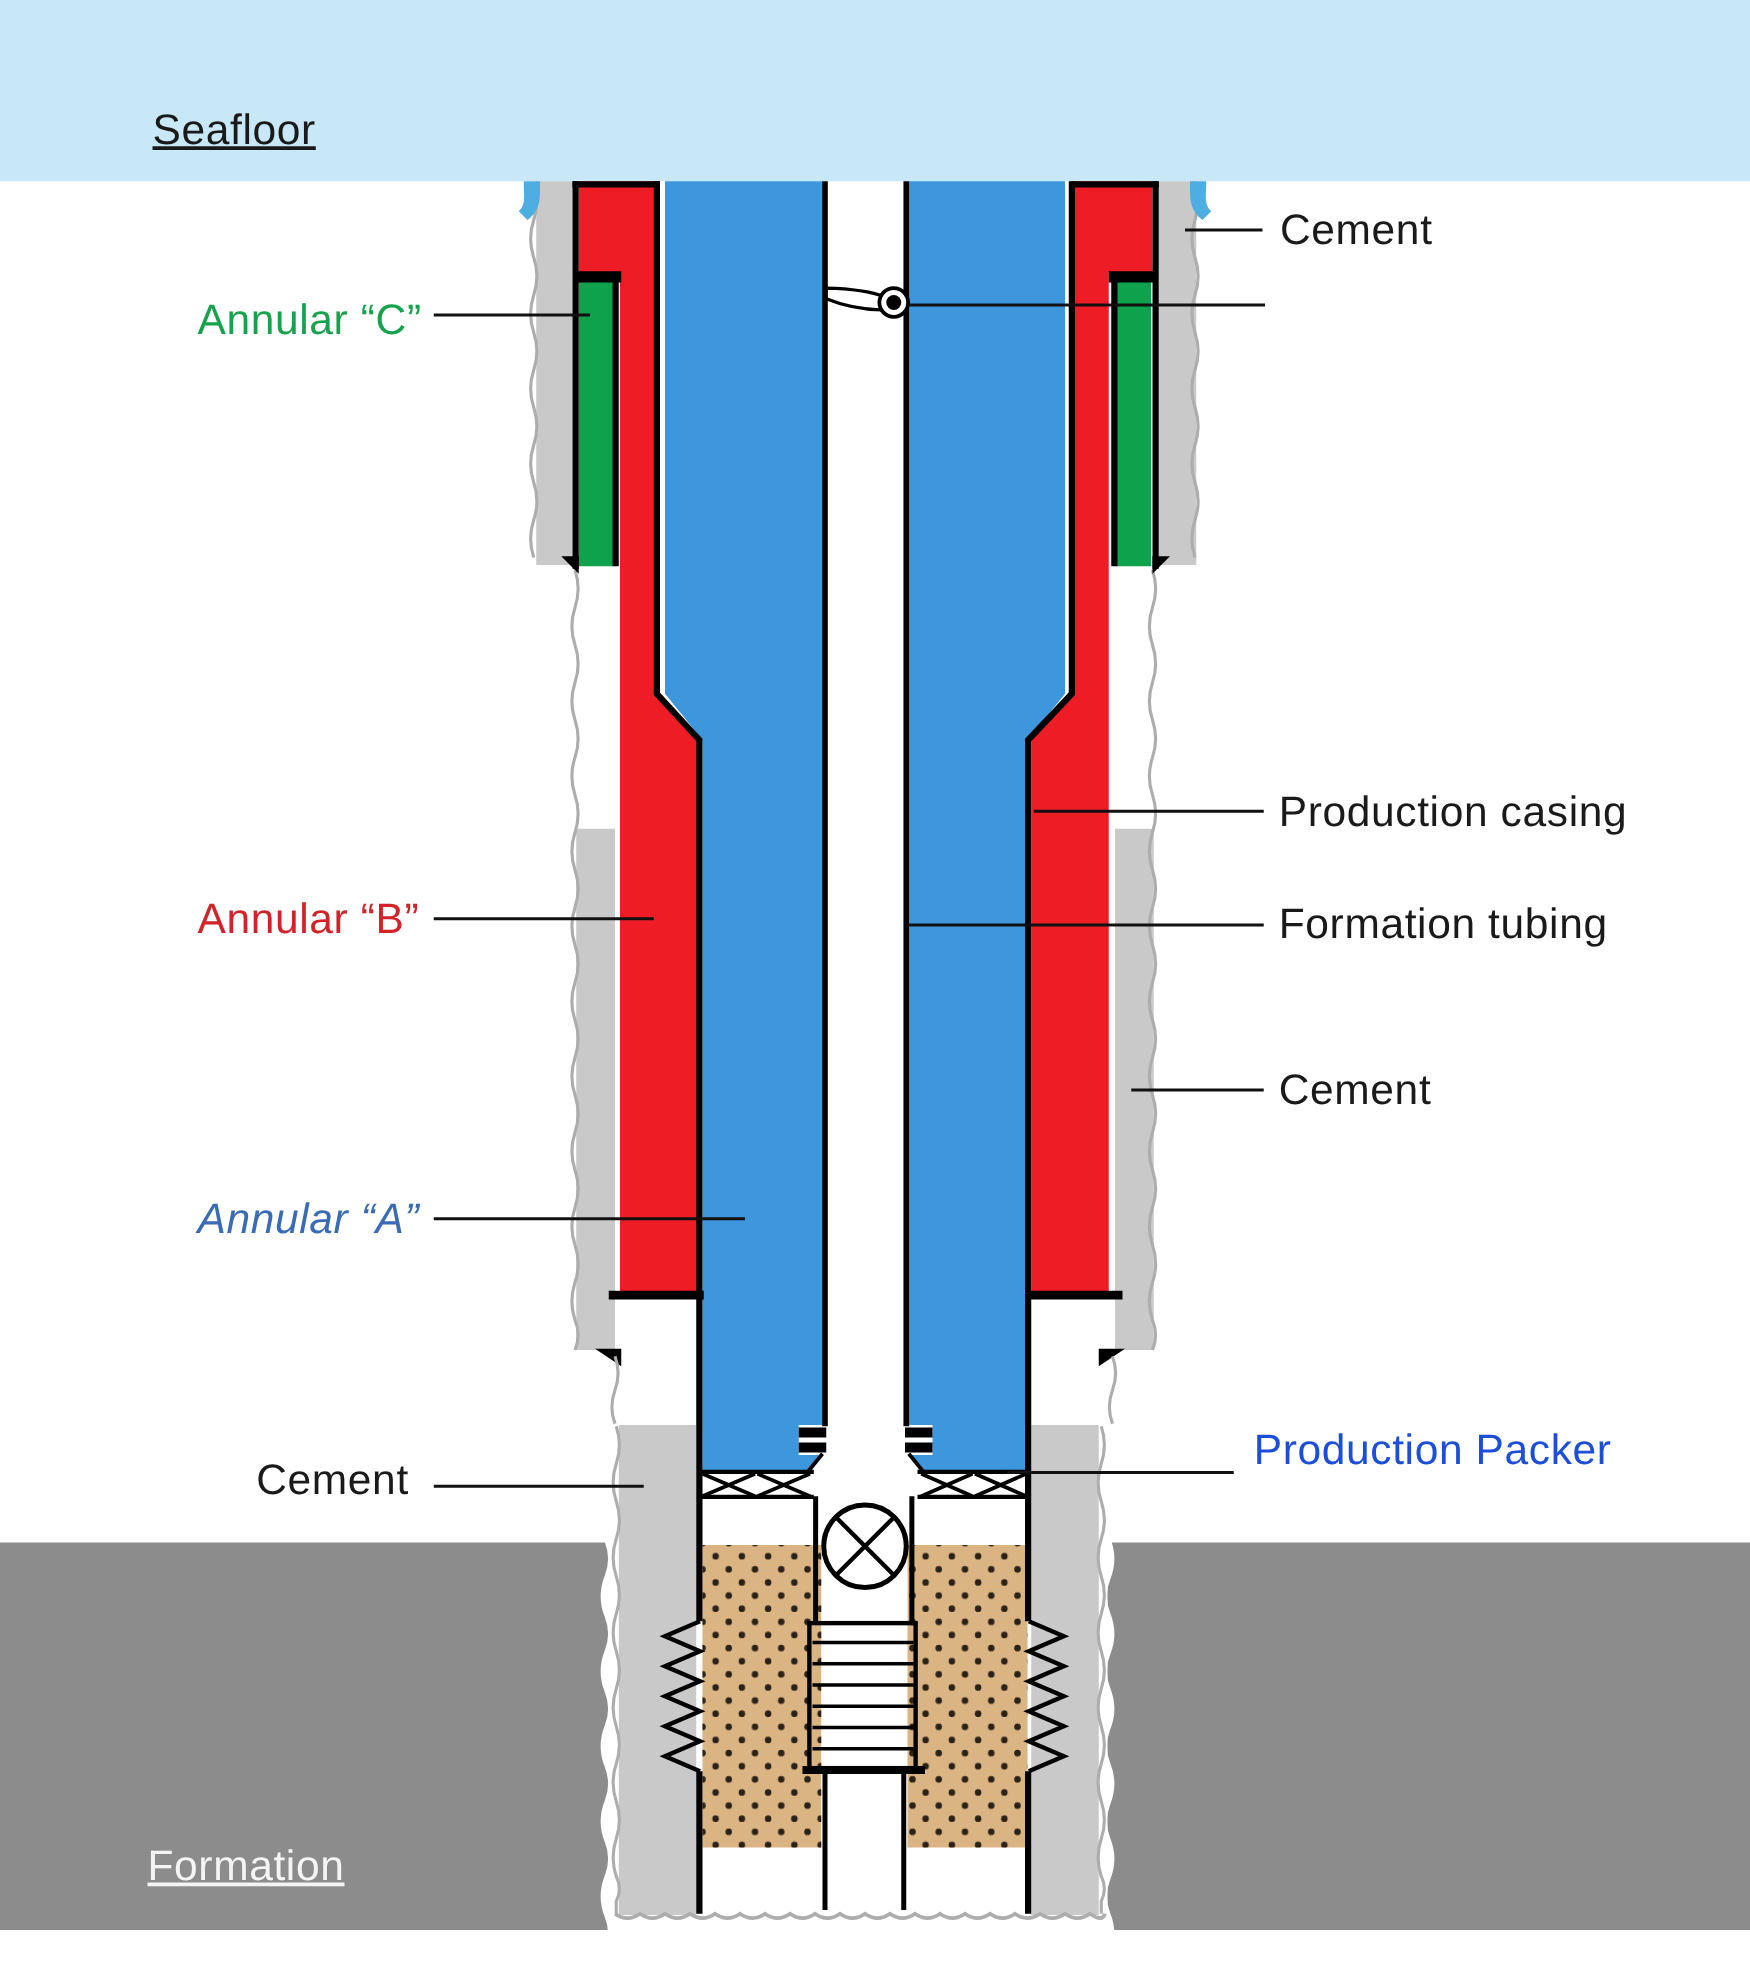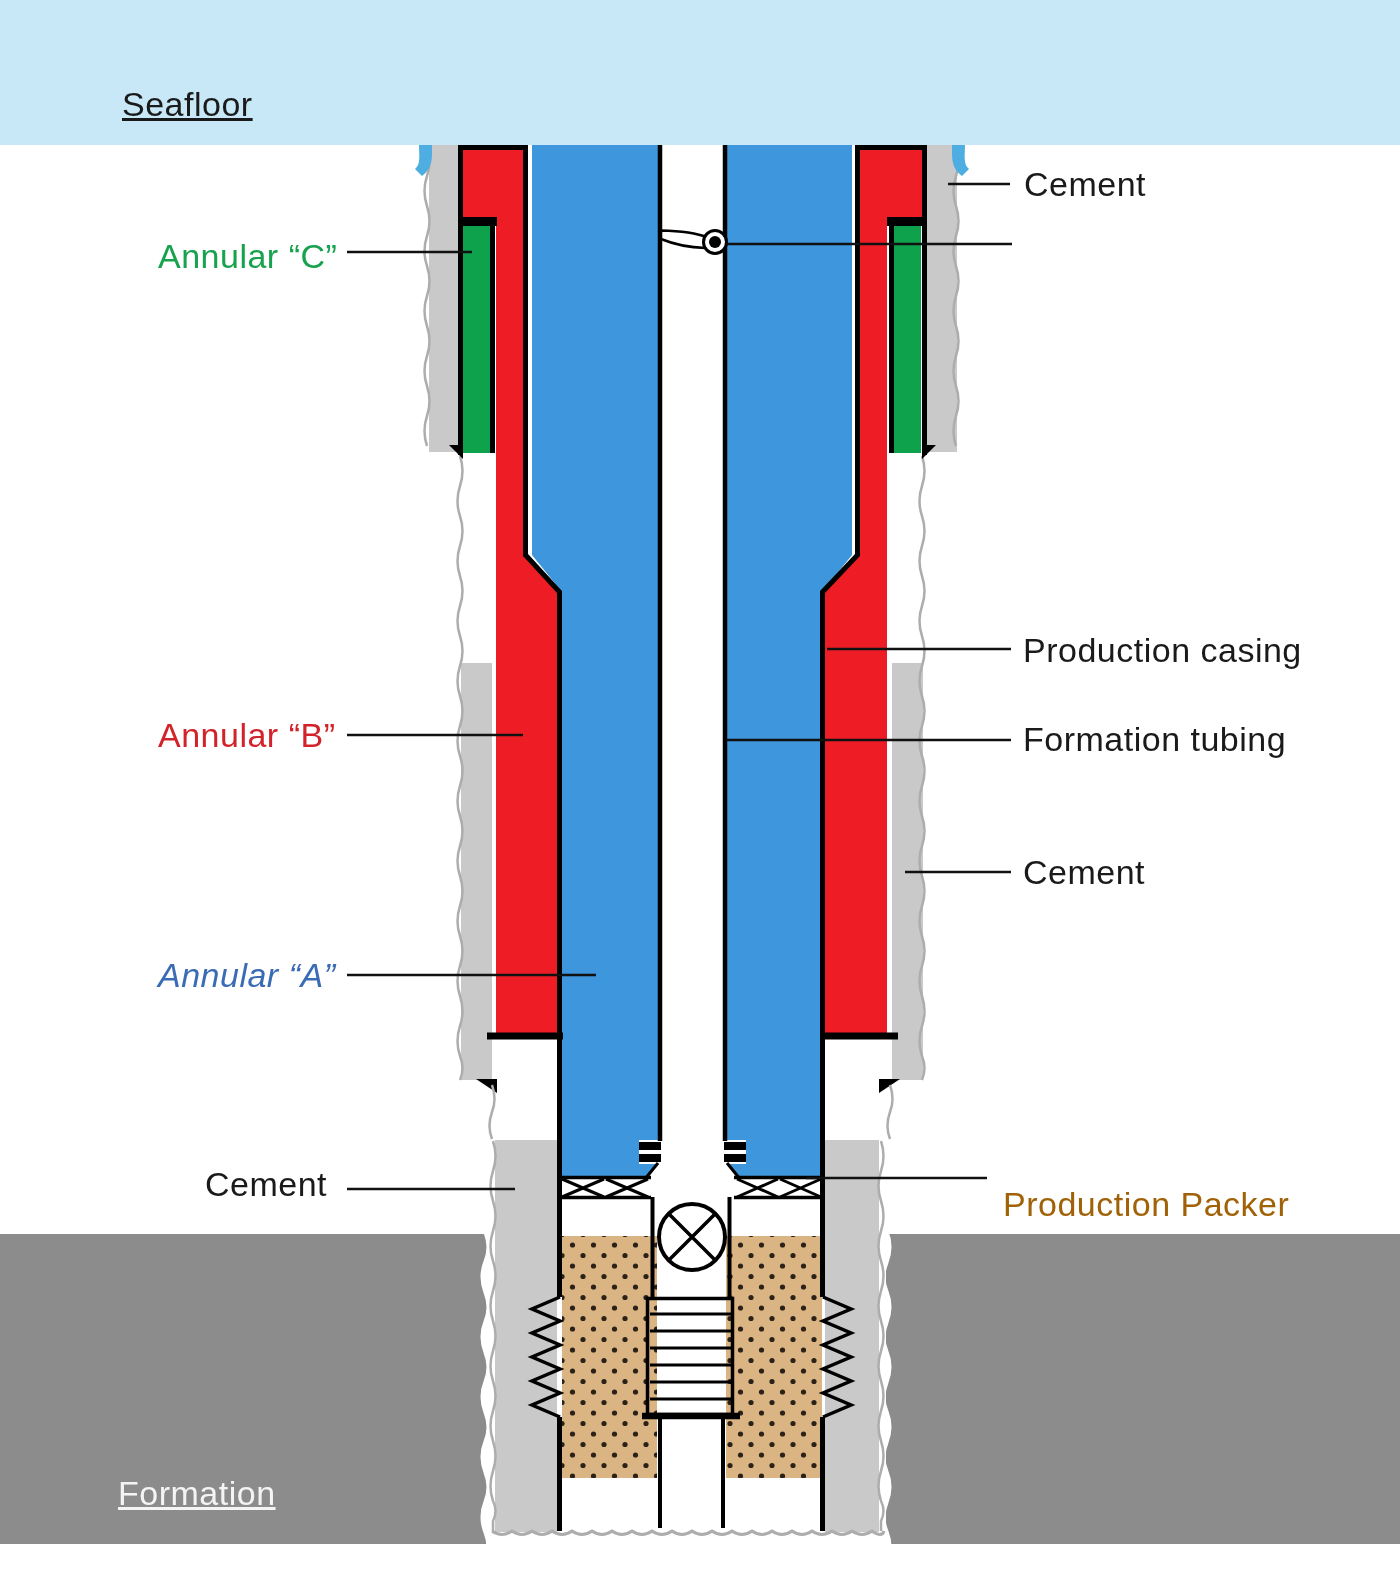--- a/index.html
+++ b/index.html
@@ -161,16 +161,16 @@
 
 <div class="lbl big" style="left: 122px; top: 84px; color: rgb(26, 26, 26);">Seafloor</div>
 <div class="lbl" style="left: 158px; top: 236px; color: rgb(23, 162, 78);">Annular “C”</div>
 <div class="lbl" style="left: 158px; top: 715px; color: rgb(210, 35, 42);">Annular “B”</div>
 <div class="lbl" style="left: 158px; top: 955px; color: rgb(58, 108, 181); font-style: italic;">Annular “A”</div>
 <div class="lbl" style="left: 205px; top: 1164px; color: rgb(26, 26, 26);">Cement</div>
 <div class="lbl" style="left: 1024px; top: 164px; color: rgb(26, 26, 26);">Cement</div>
 <div class="lbl" style="left: 1023px; top: 630px; color: rgb(26, 26, 26);">Production casing</div>
 <div class="lbl" style="left: 1023px; top: 719px; color: rgb(26, 26, 26);">Formation tubing</div>
 <div class="lbl" style="left: 1023px; top: 852px; color: rgb(26, 26, 26);">Cement</div>
-<div class="lbl" style="left: 1003px; top: 1184px; color: #a16207;">Production Packer</div>
+<div class="lbl" style="left: 1003px; top: 1140px; color: #1d4ed8;">Production Packer</div>
 <div class="lbl big" style="left: 118px; top: 1473px; color: rgb(244, 244, 244);">Formation</div>
 
 </div>
 
 </body></html>

